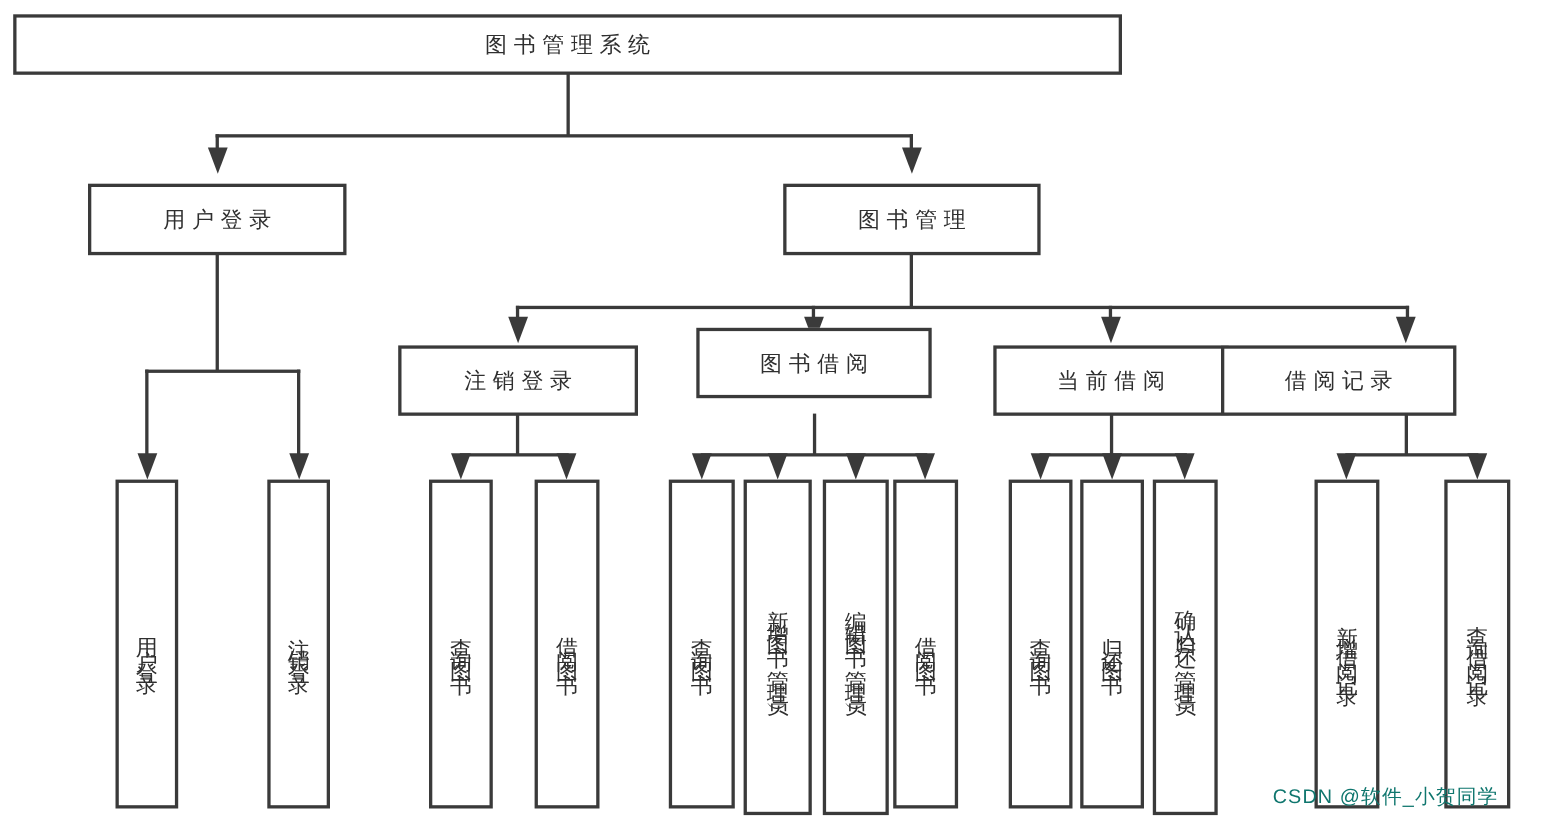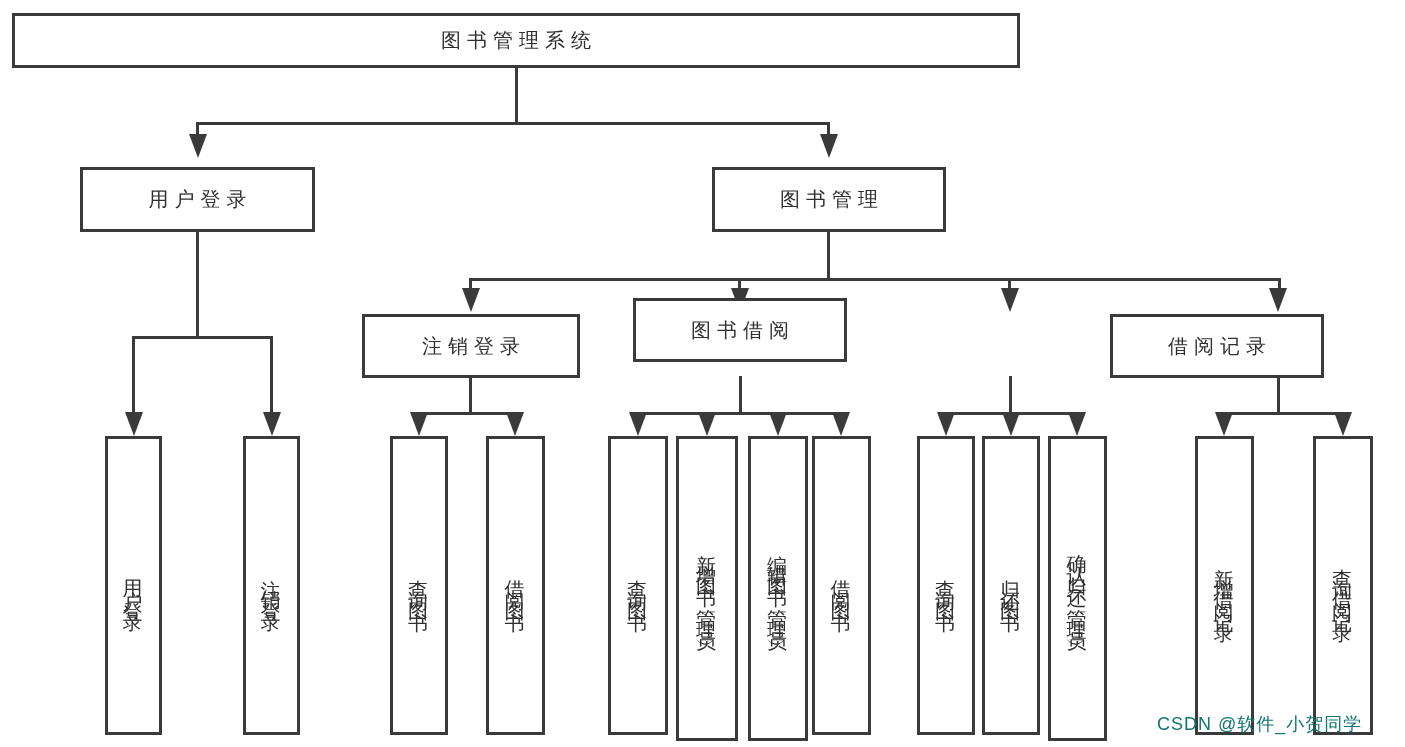--- a/index.html
+++ b/index.html
@@ -52,20 +52,21 @@
     <div class="vl" style="left:1008px;top:278px;height:14px"></div>
     <div class="vl" style="left:1278px;top:278px;height:14px"></div>
     <div class="ar" style="left:462px;top:288px"></div>
     <div class="ar" style="left:731px;top:288px"></div>
     <div class="ar" style="left:1001px;top:288px"></div>
     <div class="ar" style="left:1269px;top:288px"></div>
   </div>
 
   <div class="box" style="left:362px;top:314px;width:218px;height:64px">注销登录</div>
   <div class="box" style="left:633px;top:298px;width:214px;height:64px">图书借阅</div>
+  <div class="box" style="left:903px;top:314px;width:214px;height:64px">当前借阅</div>
   <div class="box" style="left:1110px;top:314px;width:214px;height:64px">借阅记录</div>
 
   <div>
     <div class="vl" style="left:469px;top:376px;height:37px"></div>
     <div class="hl" style="left:418px;top:412px;width:99px"></div>
     <div class="ar" style="left:410px;top:412px"></div>
     <div class="ar" style="left:506px;top:412px"></div>
   </div>
 
   <div>

